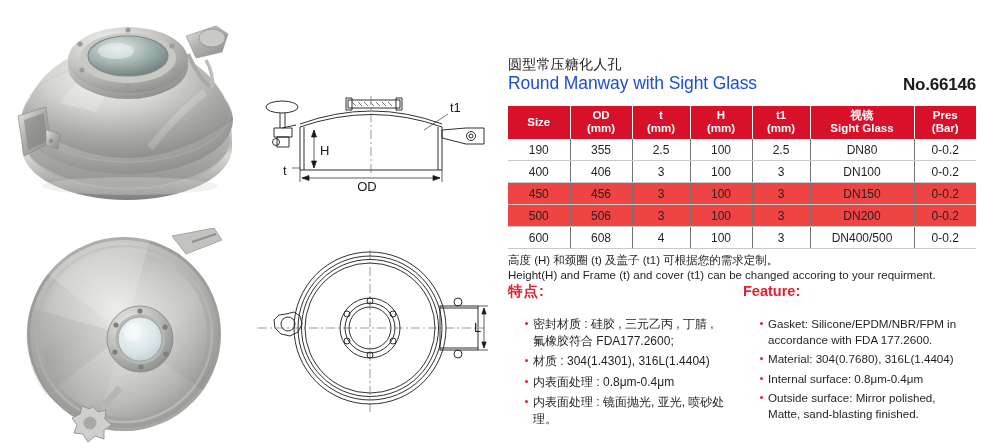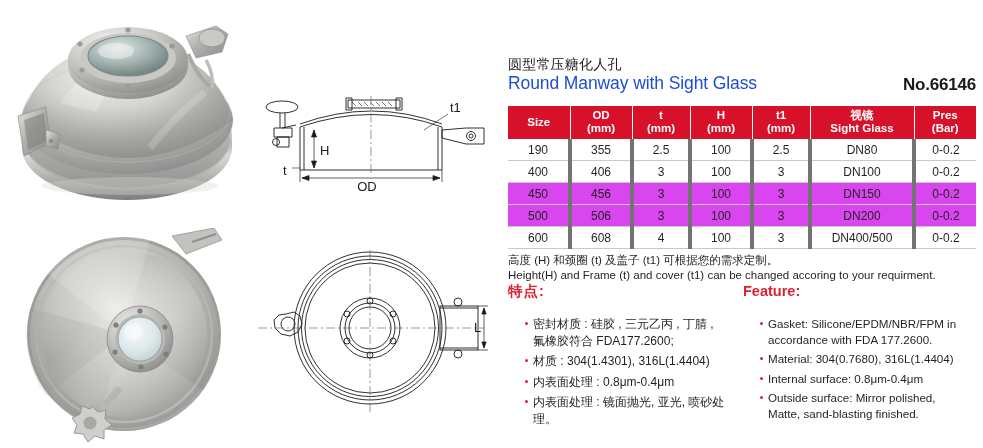--- a/index.html
+++ b/index.html
@@ -98,24 +98,24 @@
     display: block;
     font-weight: bold;
   }
   table.spec-table td {
     font-size: 12px;
     text-align: center;
     padding: 2px 1px;
     height: 17px;
     color: #231f20;
     border-bottom: 1px solid #c9c9c9;
-    border-left: 4px solid #737373;
+    border-left: 1px solid #737373;
   }
   table.spec-table td:first-child { border-left: none; }
-  table.spec-table tbody tr.shaded td { background: #d946ef; }
+  table.spec-table tbody tr.shaded td { background: #ef4444; }
 
   .table-note {
     margin-top: 4px;
     font-size: 11.5px;
     line-height: 15px;
     color: #231f20;
   }
   .table-note .note-cn { font-size: 11.5px; }
   .table-note .note-en { font-size: 11.5px; }
 

